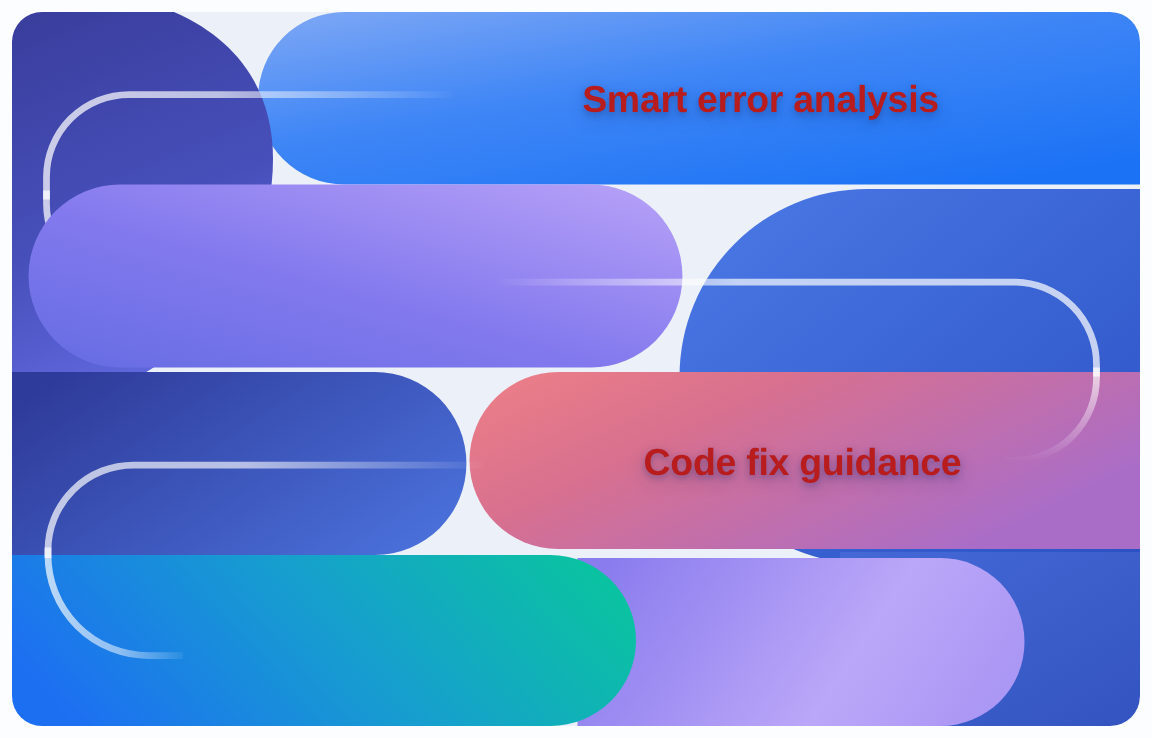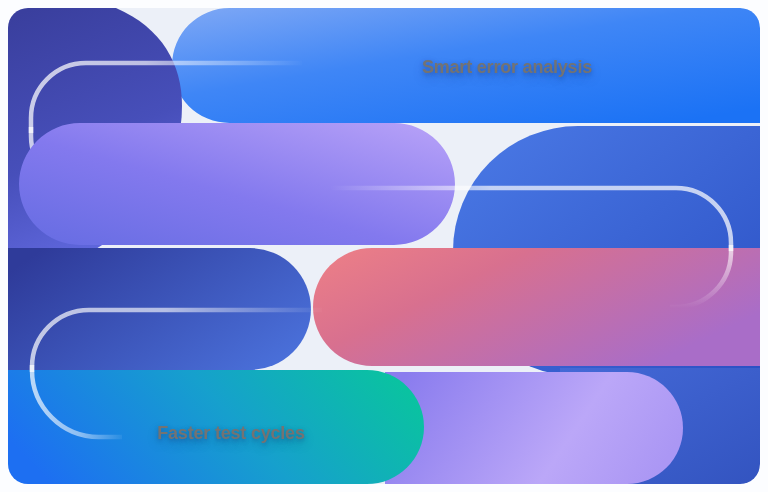--- a/index.html
+++ b/index.html
@@ -9,23 +9,23 @@
     font-family:"Liberation Sans","DejaVu Sans",sans-serif;
     position:relative;
   }
   .hero{
     position:absolute;left:0;top:0;width:768px;height:492px;
   }
   .hero svg{position:absolute;left:0;top:0;display:block;}
   .pill-label{
     position:absolute;
     transform:translate(-50%,-50%);
-    color:#737373;
+    color:#b91c1c;
     font-weight:700;
-    font-size:18px;
+    font-size:25px;
     letter-spacing:-0.2px;
     white-space:nowrap;
     text-shadow:0 2px 4px rgba(25,46,110,0.35), 0 5px 12px rgba(25,46,110,0.22);
     pointer-events:none;
   }
   .lbl-smart {left:507px;top:67px;}
   .lbl-bug   {left:248px;top:186px;}
   .lbl-code  {left:535px;top:309px;}
   .lbl-faster{left:231px;top:433px;}
 </style>
@@ -140,14 +140,14 @@
       <path d="M385,372 L627,372 A56,56 0 0 1 627,484 L385,484 Z" fill="url(#gradJ)"></path>
 
       <path d="M8,370 L367,370 A57,57 0 0 1 367,484 L8,484 Z" fill="url(#gradH)"></path>
 
       <path d="M322,310 L89,310 A57,57 0 0 0 32,367 L32,372" fill="none" stroke="url(#lg3a)" stroke-width="4.5"></path>
       <path d="M32,365 L32,370 A67,67 0 0 0 99,437 L122,437" fill="none" stroke="url(#lg3b)" stroke-width="4.5"></path>
     </g>
   </svg>
 
   <div class="pill-label lbl-smart">Smart error analysis</div>
-  <div class="pill-label lbl-faster">Faster test cycles</div>
+  <div class="pill-label lbl-code">Code fix guidance</div>
 </div>
 
 </body></html>

